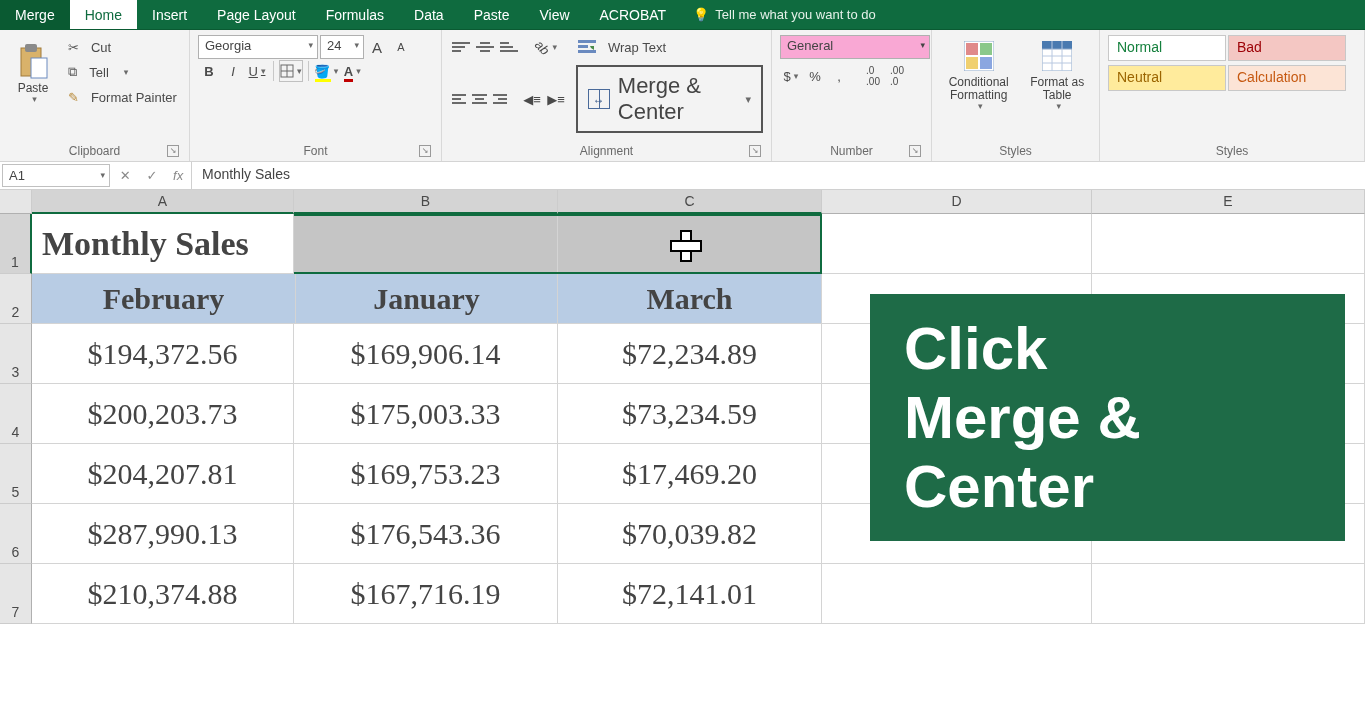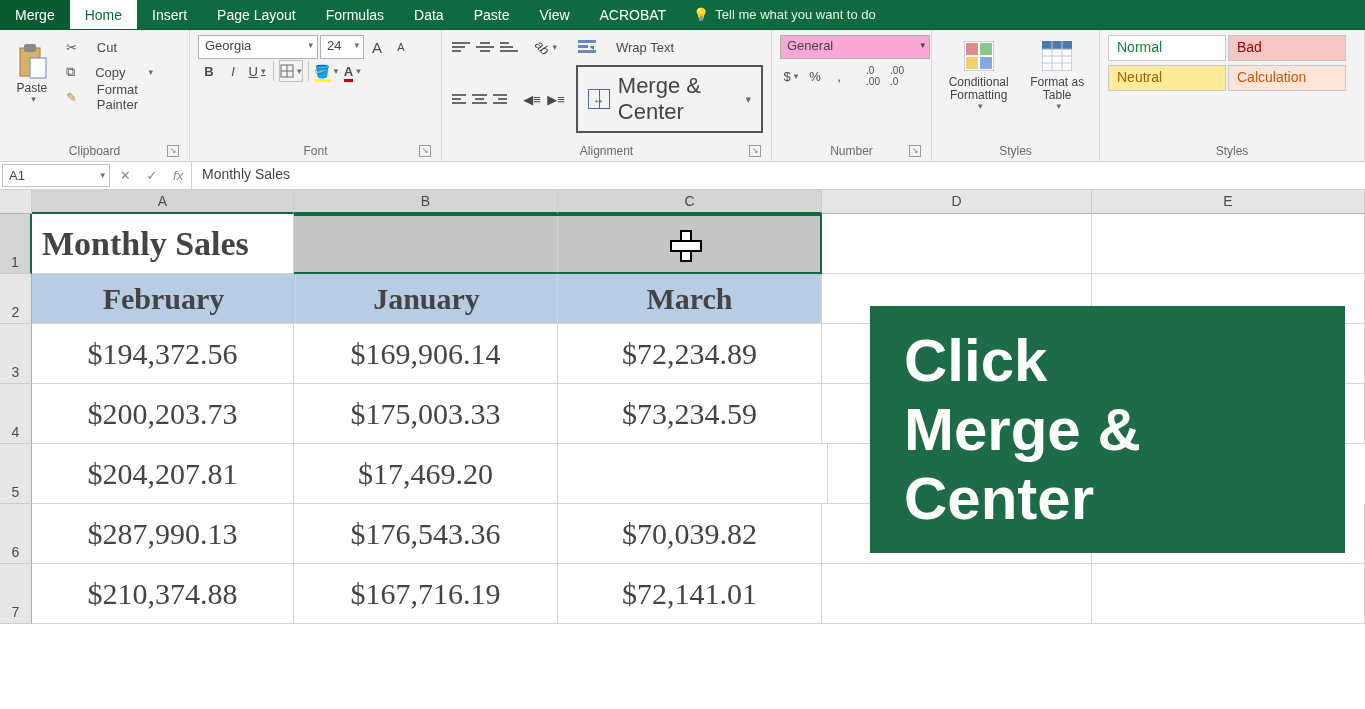--- a/index.html
+++ b/index.html
@@ -14,21 +14,21 @@
 .bulb { font-size:13px; }
 
 
 .ribbon { background:#f3f3f3; height:132px; display:flex; border-bottom:1px solid #d4d4d4; }
 .group { border-right:1px solid #d9d9d9; padding:5px 8px 2px 8px; display:flex; flex-direction:column; justify-content:space-between; position:relative;}
 .group-content { display:flex; gap:6px; }
 .group-label { text-align:center; font-size:12px; color:#6a6a6a; padding:3px 0 1px 0; position:relative;}
 .dialog-launcher { position:absolute; right:2px; bottom:2px; width:12px; height:12px; border:1px solid #9a9a9a; font-size:8px; text-align:center; line-height:10px; color:#7a7a7a; cursor:pointer;}
 .btn-lg { display:flex; flex-direction:column; align-items:center; justify-content:flex-end; width:50px; padding:4px 2px; cursor:pointer; font-size:12px; color:#444; text-align:center; line-height:1.1;}
 .btn-lg .icon-box { width:34px; height:34px; margin-bottom:3px; display:flex; align-items:center; justify-content:center; }
-.mini-btn { display:flex; align-items:center; gap:20px; padding:2px 4px; cursor:pointer; font-size:13px; color:#4a4a4a; height:24px;}
+.mini-btn { display:flex; align-items:center; gap:12px; padding:2px 4px; cursor:pointer; font-size:13px; color:#4a4a4a; height:24px;}
 .dd::after { content:"▾"; font-size:9px; color:#6a6a6a; margin-left:3px;}
 .stack { display:flex; flex-direction:column; gap:1px; }
 .row { display:flex; gap:2px; align-items:center; }
 
 
 .scissor::before { content:"✂"; font-size:13px; color:#5a5a5a;}
 .copy-ic::before { content:"⧉"; font-size:13px; color:#5a5a5a;}
 .brush::before { content:"✎"; font-size:13px; color:#b88a3a;}
 
 
@@ -127,21 +127,21 @@
         <span>Paste</span>
           <span class="dd" style="font-size:9px;"></span>
       </div>
       <div class="stack">
         <div class="mini-btn">
             <span class="scissor"></span>
             <span>Cut</span>
           </div>
         <div class="mini-btn dd">
             <span class="copy-ic"></span>
-            <span>Copy</span>
+            <span>Tell</span>
           </div>
         <div class="mini-btn">
             <span class="brush"></span>
             <span>Format Painter</span>
           </div>
       </div>
     </div>
     <div class="group-label"><span>Clipboard</span><span class="dialog-launcher">↘</span></div>
   </div>
 
@@ -361,20 +361,21 @@
       <div class="row-h" style="height:60px;">4</div>
       <div class="cell data" style="width:262px;height:60px;">$200,203.73</div>
       <div class="cell data" style="width:264px;height:60px;">$175,003.33</div>
       <div class="cell data" style="width:264px;height:60px;">$73,234.59</div>
       <div class="cell" style="width:270px;height:60px;"></div>
       <div class="cell" style="width:273px;height:60px;"></div>
     </div>
   <div class="grid-row">
       <div class="row-h" style="height:60px;">5</div>
       <div class="cell data" style="width:262px;height:60px;">$204,207.81</div>
+      <div class="cell data" style="width:264px;height:60px;">$169,753.23</div>
       <div class="cell data" style="width:264px;height:60px;">$17,469.20</div>
       <div class="cell" style="width:270px;height:60px;"></div>
       <div class="cell" style="width:273px;height:60px;"></div>
     </div>
   <div class="grid-row">
       <div class="row-h" style="height:60px;">6</div>
       <div class="cell data" style="width:262px;height:60px;">$287,990.13</div>
       <div class="cell data" style="width:264px;height:60px;">$176,543.36</div>
       <div class="cell data" style="width:264px;height:60px;">$70,039.82</div>
       <div class="cell" style="width:270px;height:60px;"></div>
@@ -386,18 +387,18 @@
       <div class="cell data" style="width:264px;height:60px;">$167,716.19</div>
       <div class="cell data" style="width:264px;height:60px;">$72,141.01</div>
       <div class="cell" style="width:270px;height:60px;"></div>
       <div class="cell" style="width:273px;height:60px;"></div>
     </div>
 
   <div class="selection-border" style="left:32px;top:24px;width:790px;height:60px;"></div>
 
   <div class="plus-cursor" style="left:670px;top:40px;"></div>
 
-  <div class="overlay-box" style="left:870px; top:116px; width:475px;">
+  <div class="overlay-box" style="left:870px; top:104px; width:475px;">
     <div class="l1">Click</div>
     <div class="l2">Merge &amp;</div>
     <div class="l3">Center</div>
   </div>
 </div>
 
 </body></html>

